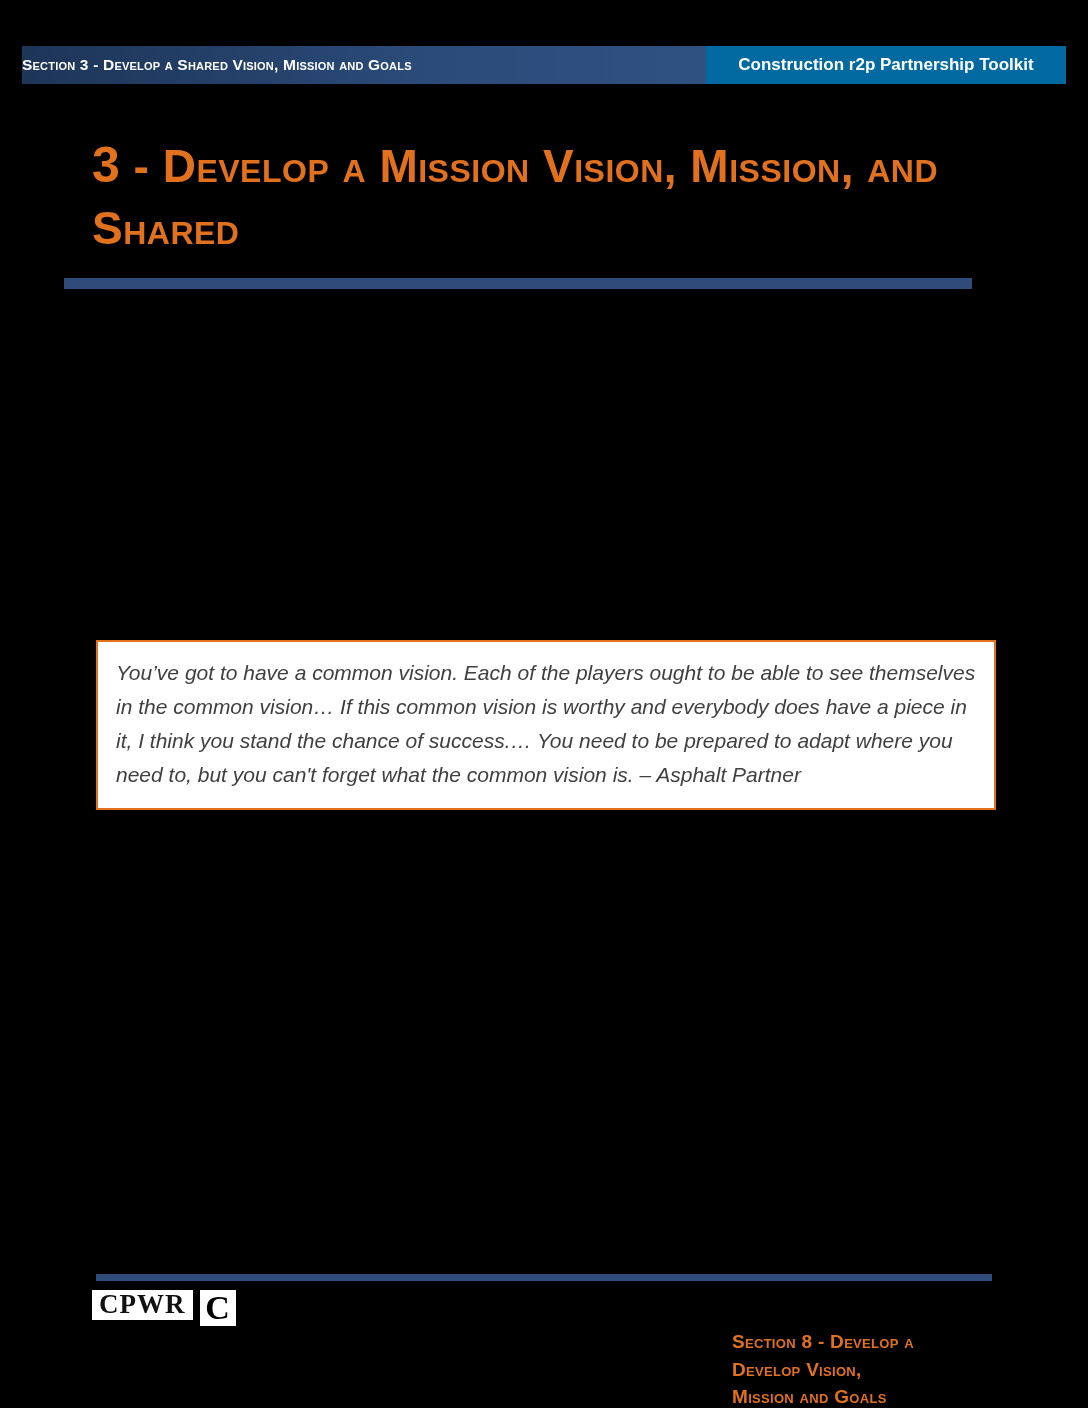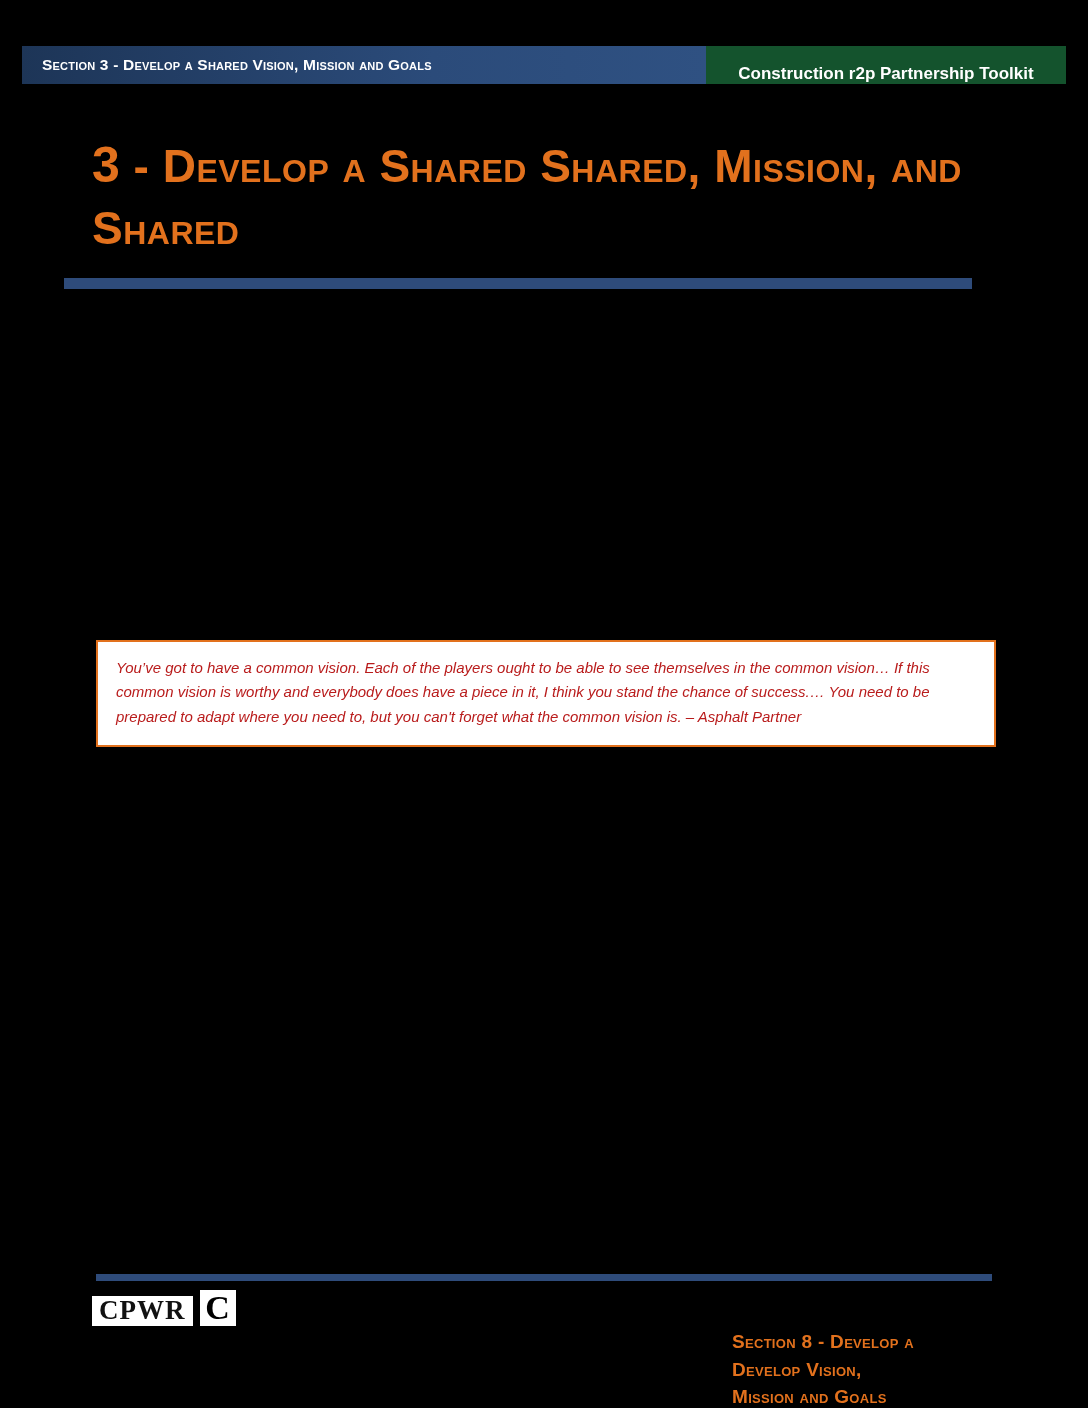--- a/index.html
+++ b/index.html
@@ -27,36 +27,35 @@
     height: 38px;
     display: flex;
     align-items: stretch;
   }
   .header-left {
     background: #1f3864;
     background: linear-gradient(to right, #1d3557 0%, #2b4b7a 60%, #2f5182 100%);
     flex: 0 0 684px;
     display: flex;
     align-items: center;
-    padding-left: 20px;
     box-sizing: border-box;
   }
   .header-left-text {
     color: #ffffff;
     font-size: 15.5px;
     font-variant: small-caps;
     letter-spacing: 0.2px;
     font-weight: bold;
     white-space: nowrap;
   }
   .header-right {
-    background: #14532d;
+    background: #0369a1;
     flex: 1 1 auto;
     display: flex;
-    align-items: flex-end;
+    align-items: center;
     justify-content: center;
   }
   .header-right-text {
     color: #ffffff;
     font-size: 17px;
     font-weight: bold;
     white-space: nowrap;
   }
 
   
@@ -93,41 +92,41 @@
     left: 96px;
     top: 640px;
     width: 900px;
     box-sizing: border-box;
     border: 2px solid #e2711d;
     background: #ffffff;
     padding: 14px 18px 16px 18px;
   }
   .quote-text {
     margin: 0;
-    color: #b91c1c;
-    font-size: 15px;
+    color: #404040;
+    font-size: 21px;
     line-height: 1.62;
     font-style: italic;
   }
 
   
   .footer-rule {
     position: absolute;
     left: 96px;
     top: 1274px;
     width: 896px;
     height: 7px;
     background: #2e4b7a;
   }
   .logo {
     position: absolute;
     left: 92px;
     top: 1290px;
     display: flex;
-    align-items: flex-end;
+    align-items: flex-start;
     height: 36px;
   }
   .logo-word {
     background: #ffffff;
     color: #111111;
     font-family: "Liberation Serif", serif;
     font-size: 27px;
     font-weight: bold;
     letter-spacing: 1px;
     padding: 1px 7px 2px 7px;
@@ -173,21 +172,21 @@
     <div class="header-left">
       <span class="header-left-text">Section 3 - Develop a Shared Vision, Mission and Goals</span>
     </div>
     <div class="header-right">
       <span class="header-right-text">Construction r2p Partnership Toolkit</span>
     </div>
   </div>
 
   <div class="title-block">
     <h1 class="title">
-      <span class="num">3</span><span> - </span><span>Develop a Shared Shared, Mission, and</span>
+      <span class="num">3</span><span> - </span><span>Develop a Mission Vision, Mission, and</span>
       <span>Shared</span>
     </h1>
   </div>
   <div class="title-rule"></div>
 
   <div class="quote-box">
     <p class="quote-text">You’ve got to have a common vision. Each of the players ought to be able to see themselves in the common vision… If this common vision is worthy and everybody does have a piece in it, I think you stand the chance of success.… You need to be prepared to adapt where you need to, but you can't forget what the common vision is. – Asphalt Partner</p>
   </div>
 
   <div class="footer-rule"></div>

